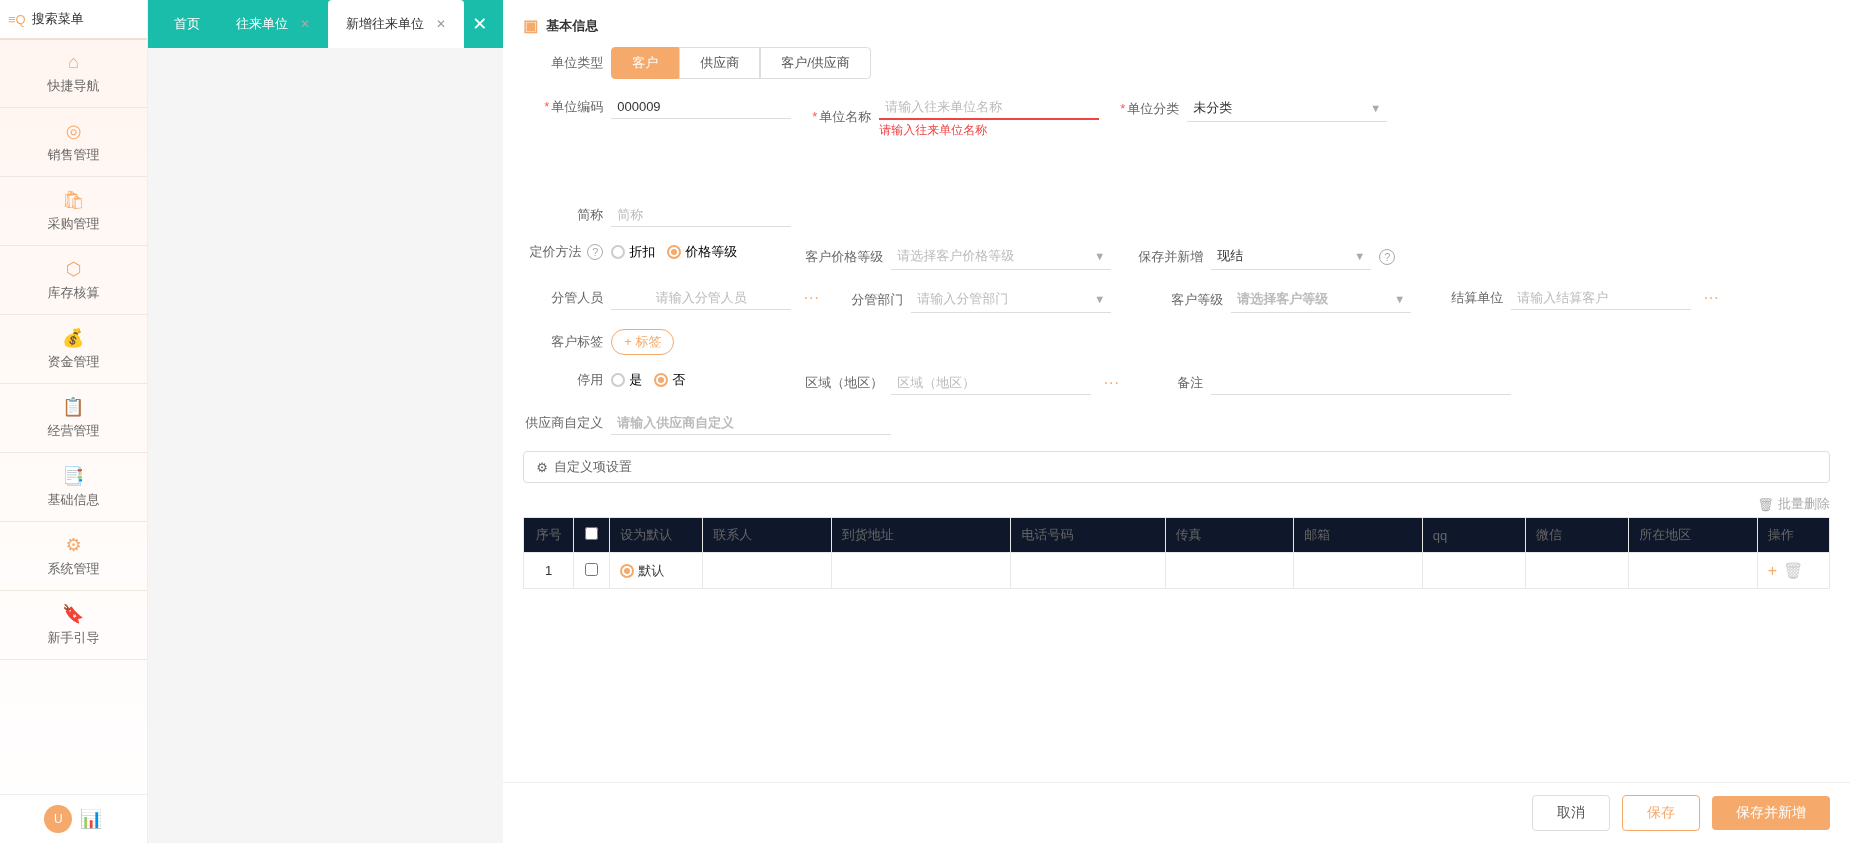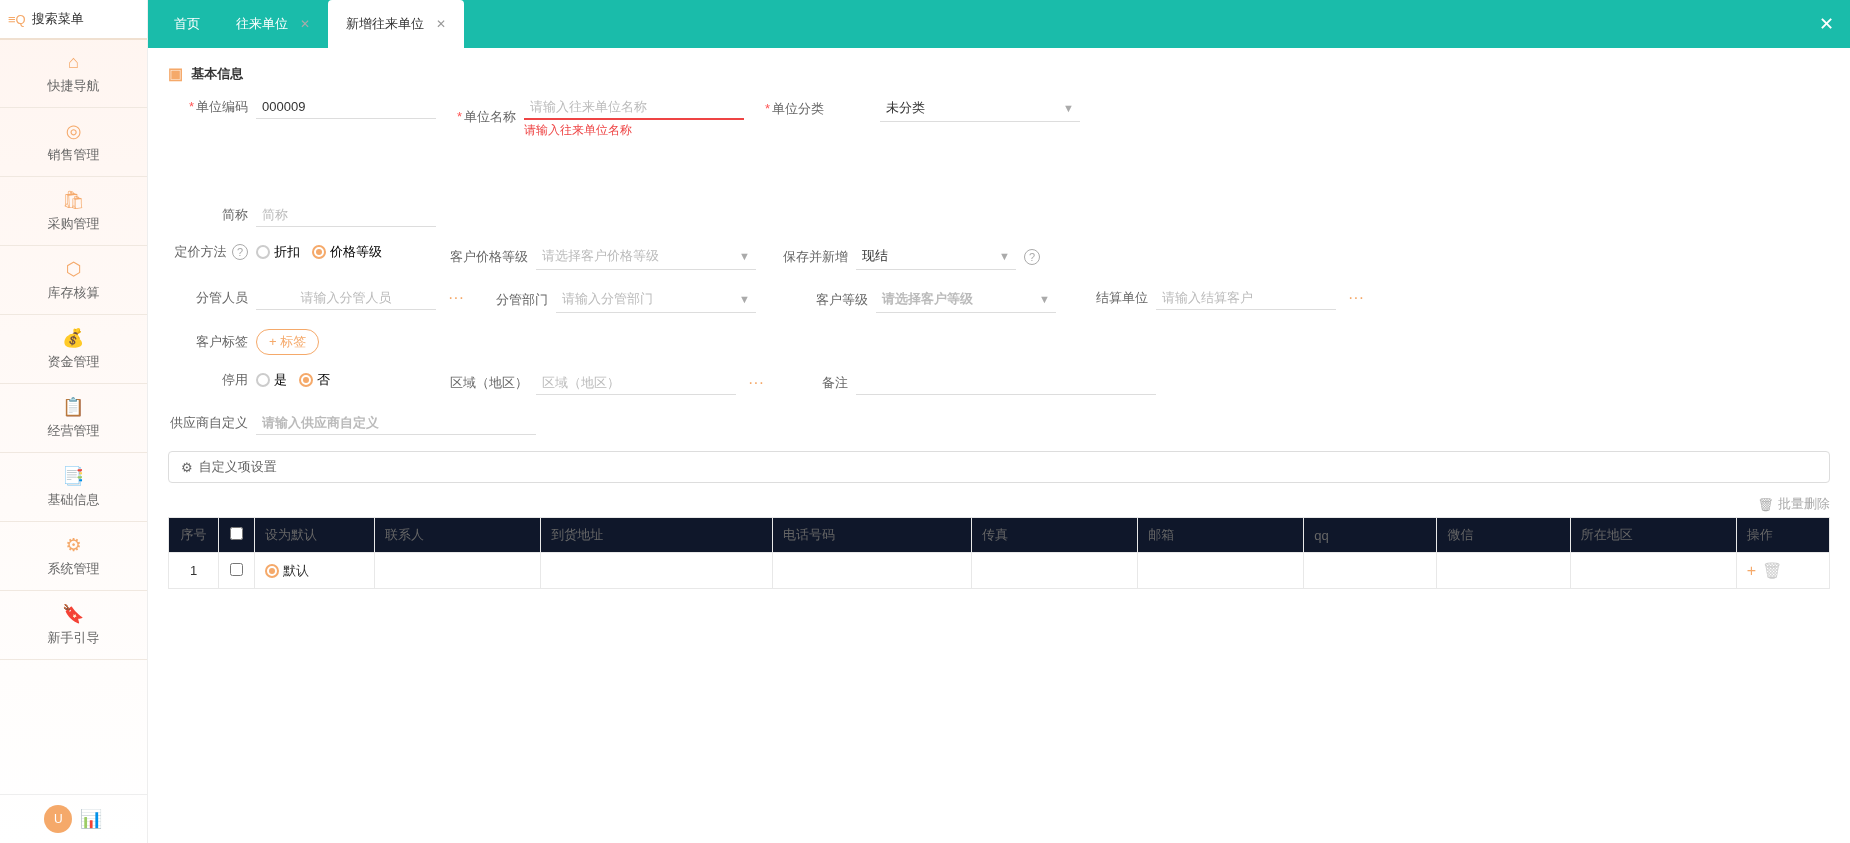--- a/index.html
+++ b/index.html
@@ -45,21 +45,21 @@
       align-items: center;
       justify-content: center;
     }
     .sidebar-bottom .avatar { width: 28px; height: 28px; border-radius: 50%; background: #f5a96a; display: flex; align-items: center; justify-content: center; color: #fff; font-size: 12px; }
     .sidebar-bottom .bar-icon { color: #f5a96a; font-size: 18px; }
     
     
     .main {
       flex: 1;
       display: flex;
-      flex-direction: column;
+      flex-direction: row;
       height: 100%;
       overflow: hidden;
     }
     
     
     .tab-bar {
       display: flex;
       align-items: center;
       background: #1abcaa;
       height: 48px;
@@ -356,36 +356,46 @@
   </div>
 
   <div style="flex:1; display:flex; flex-direction:column; overflow:hidden;">
     <div class="content">
 
       <div class="section-header">
         <span class="section-icon">▣</span>
         <span>基本信息</span>
       </div>
 
+      <div class="form-row">
+        <div class="form-field">
+          <span class="form-label">单位类型</span>
+          <div class="type-buttons">
+            <button class="type-btn active">客户</button>
+            <button class="type-btn">供应商</button>
+            <button class="type-btn">客户/供应商</button>
+          </div>
+        </div>
+      </div>
 
       <div class="form-row">
         <div class="form-field" style="flex:0 0 auto; min-width:260px;">
           <span class="form-label"><span class="required-star">*</span><span>单位编码</span></span>
           <input class="form-input" type="text" style="width: 180px;" value="000009">
         </div>
         <div class="form-field" style="flex:0 0 auto; min-width:300px;">
           <span class="form-label"><span class="required-star">*</span><span>单位名称</span></span>
           <div class="field-with-error">
             <input class="form-input error" type="text" style="width: 220px; border-bottom: 2px solid rgb(238, 68, 68);" placeholder="请输入往来单位名称">
             <span class="error-hint">请输入往来单位名称</span>
           </div>
         </div>
         <div class="form-field" style="flex:0 0 auto;">
           <span class="form-label"><span class="required-star">*</span><span>单位分类</span></span>
-          <div class="form-select" style="min-width:200px;margin-left:48px;">
+          <div class="form-select" style="min-width:200px;">
             <span class="value">未分类</span>
             <span class="arrow">▼</span>
           </div>
         </div>
       </div>
 
       <div class="form-row">
         <div class="form-field" style="flex:0 0 auto; min-width:260px;margin-top:48px;">
           <span class="form-label">简称</span>
           <input class="form-input" type="text" style="width: 180px;" placeholder="简称">
@@ -563,14 +573,19 @@
               <div class="table-action">
                 <span class="table-action-btn">+</span>
                 <span class="table-action-btn delete">🗑</span>
               </div>
             </td>
           </tr>
         </tbody>
       </table>
     </div>
 
+    <div class="bottom-bar">
+      <button class="btn btn-cancel">取消</button>
+      <button class="btn btn-save">保存</button>
+      <button class="btn btn-save-new">保存并新增</button>
+    </div>
   </div>
 </div>
 
 </body></html>

